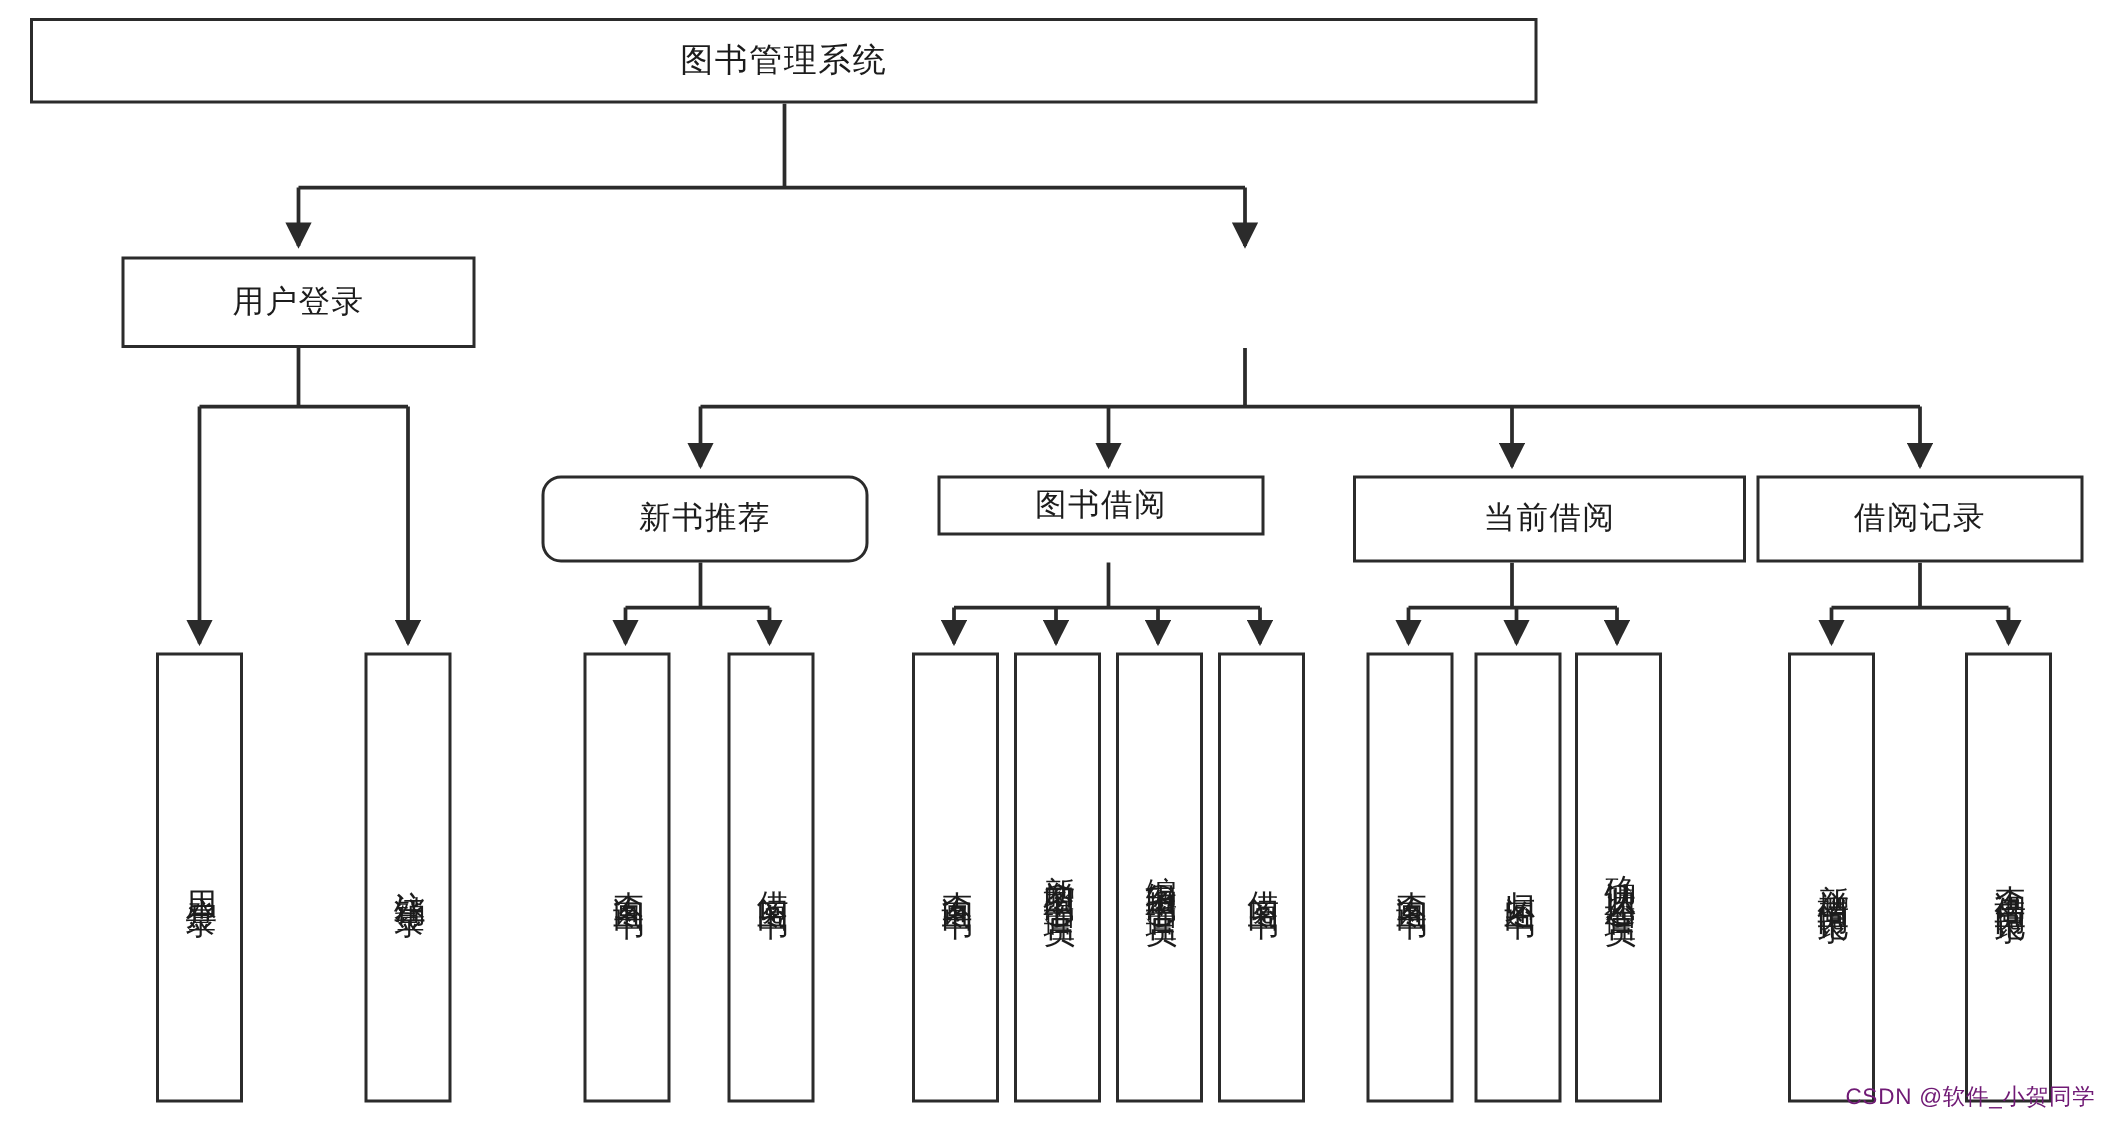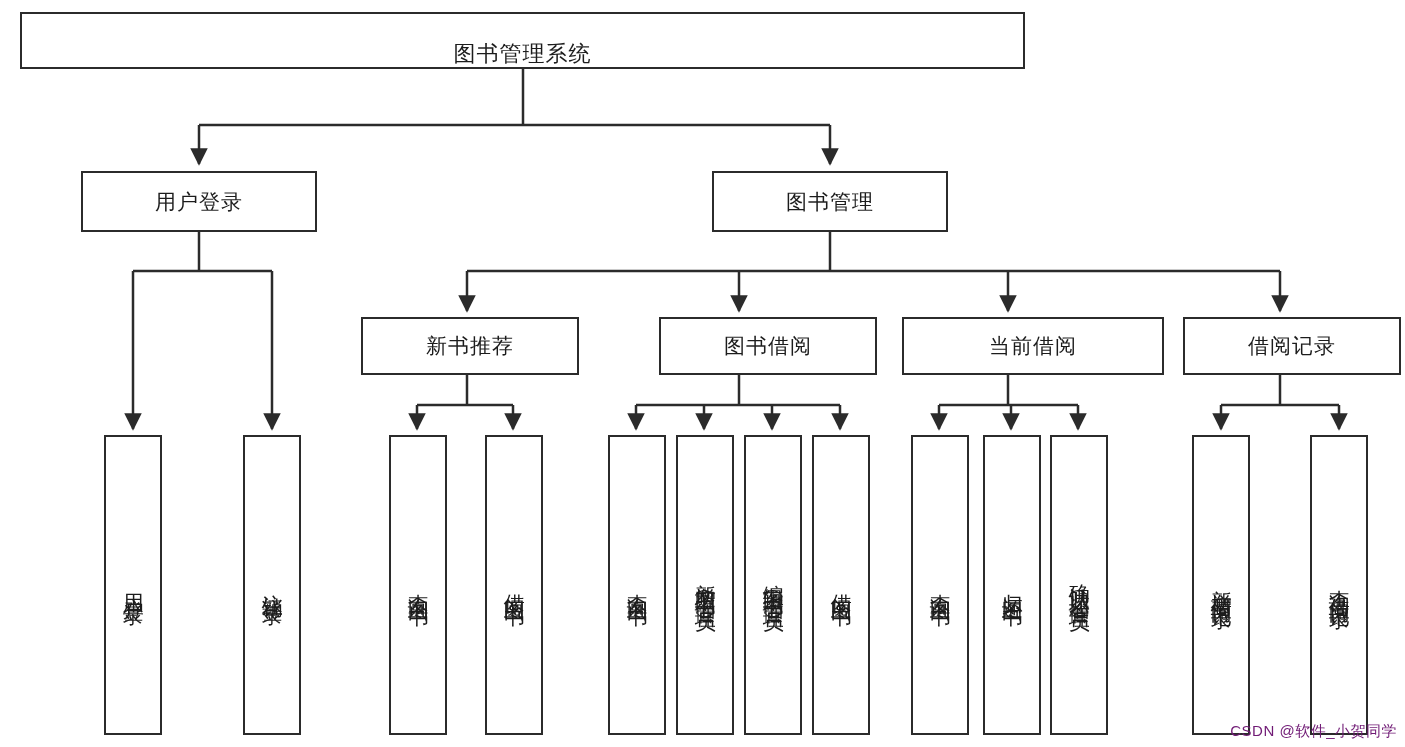--- a/index.html
+++ b/index.html
@@ -118,41 +118,38 @@
       <path d="M 1011,405 L 1011,429" marker-end="url(#arrow)"></path>
       <path d="M 1078,405 L 1078,429" marker-end="url(#arrow)"></path>
 
       <path d="M 1280,375 L 1280,405"></path>
       <path d="M 1221,405 L 1339,405"></path>
       <path d="M 1221,405 L 1221,429" marker-end="url(#arrow)"></path>
       <path d="M 1339,405 L 1339,429" marker-end="url(#arrow)"></path>
     </g>
   </svg>
 
-  <div class="node root horiz" id="node-root" style="left: 20px; top: 12px; width: 1005px; height: 57px; align-items: flex-end;">
+  <div class="node root horiz" id="node-root" style="left: 20px; top: 12px; width: 1005px; height: 57px;">
     <span>图书管理系统</span>
   </div>
 
   <div class="node horiz" id="node-l1-0" style="left: 81px; top: 171px; width: 236px; height: 61px;">
     <span>用户登录</span>
   </div>
-  <div class="node horiz" id="node-l1-1" style="left: 712px; top: 171px; width: 236px; height: 61px;">
-    <span>图书管理</span>
-  </div>
 
-  <div class="node horiz" id="node-l2-0" style="left: 361px; top: 317px; width: 218px; height: 58px;">
+  <div class="node horiz" id="node-l2-0" style="left: 361px; top: 317px; width: 218px; height: 58px; border-radius: 13px;">
     <span>新书推荐</span>
   </div>
-  <div class="node horiz" id="node-l2-1" style="left: 659px; top: 317px; width: 218px; height: 58px;">
+  <div class="node horiz" id="node-l2-1" style="left: 625px; top: 317px; width: 218px; height: 40px;">
     <span>图书借阅</span>
   </div>
   <div class="node horiz" id="node-l2-2" style="left: 902px; top: 317px; width: 262px; height: 58px;">
     <span>当前借阅</span>
   </div>
-  <div class="node horiz" id="node-l2-3" style="left: 1171px; top: 317px; width: 218px; height: 58px; margin-left: 12px;">
+  <div class="node horiz" id="node-l2-3" style="left: 1171px; top: 317px; width: 218px; height: 58px;">
     <span>借阅记录</span>
   </div>
 
   <div class="node vert" id="node-leaf-0" style="left: 104px; top: 435px; width: 58px; height: 300px;">
     <span class="vlabel">用户登录</span>
   </div>
   <div class="node vert" id="node-leaf-1" style="left: 243px; top: 435px; width: 58px; height: 300px;">
     <span class="vlabel">注销登录</span>
   </div>
   <div class="node vert" id="node-leaf-2" style="left: 389px; top: 435px; width: 58px; height: 300px;">

